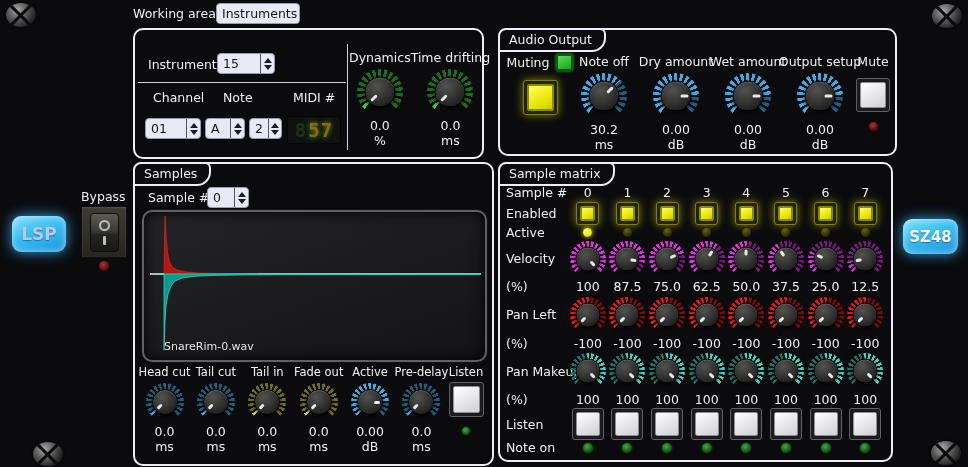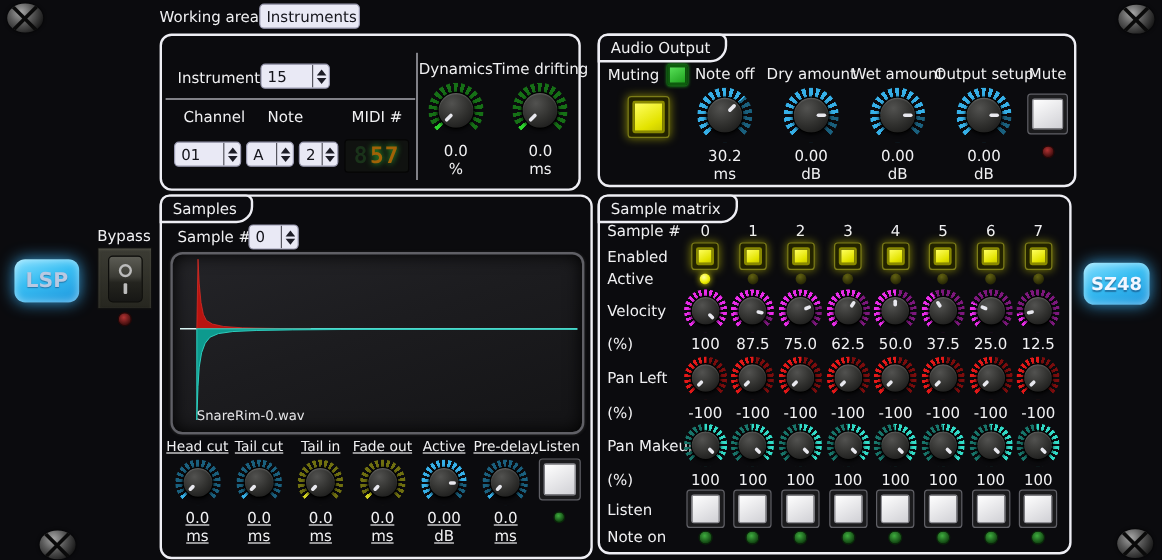--- a/index.html
+++ b/index.html
@@ -93,21 +93,21 @@
   #g-samples .spin.smp{position:absolute;left:72px;top:23px;width:42px;}
   .wave{position:absolute;left:7px;top:46px;width:341px;height:148px;border-radius:10px;
       border:2px solid #606066;box-shadow:inset 0 0 14px #000,0 0 2px #222;
       background:linear-gradient(160deg,#242428 0%,#1c1c1f 45%,#141416 100%);overflow:hidden;}
   .wave svg{display:block;width:100%;height:100%;}
   .wf-red{fill:#b81410;stroke:#e23028;stroke-width:.6;}
   .wf-teal{fill:#0d9a8e;stroke:#2ed2c2;stroke-width:.8;}
   .wf-line{stroke:#d8f4f2;stroke-width:1.3;}
   .wf-name{fill:#e4e4e6;font-size:11px;font-family:"DejaVu Sans","Liberation Sans",sans-serif;}
   #samp-row{position:absolute;left:6px;right:5px;top:201px;display:flex;justify-content:space-between;}
-  #samp-knobs{display:flex;flex:1;justify-content:space-between;text-decoration:underline;}
+  #samp-knobs{display:flex;flex:1;justify-content:space-between;}
   #samp-row .klabel{font-size:11.5px;}
 
   
   #g-matrix{left:498px;top:162px;width:395px;height:300px;box-sizing:border-box;}
   #matrix-body{position:absolute;inset:20px 6px 6px 6px;display:flex;flex-direction:column;justify-content:space-between;}
   .mrow{display:flex;align-items:center;}
   .mlabel{width:62px;flex:none;white-space:nowrap;}
   .mcells{flex:1;display:flex;}
   .mcells>*{flex:1;display:flex;align-items:center;justify-content:center;}
   .mcells span{text-align:center;}

